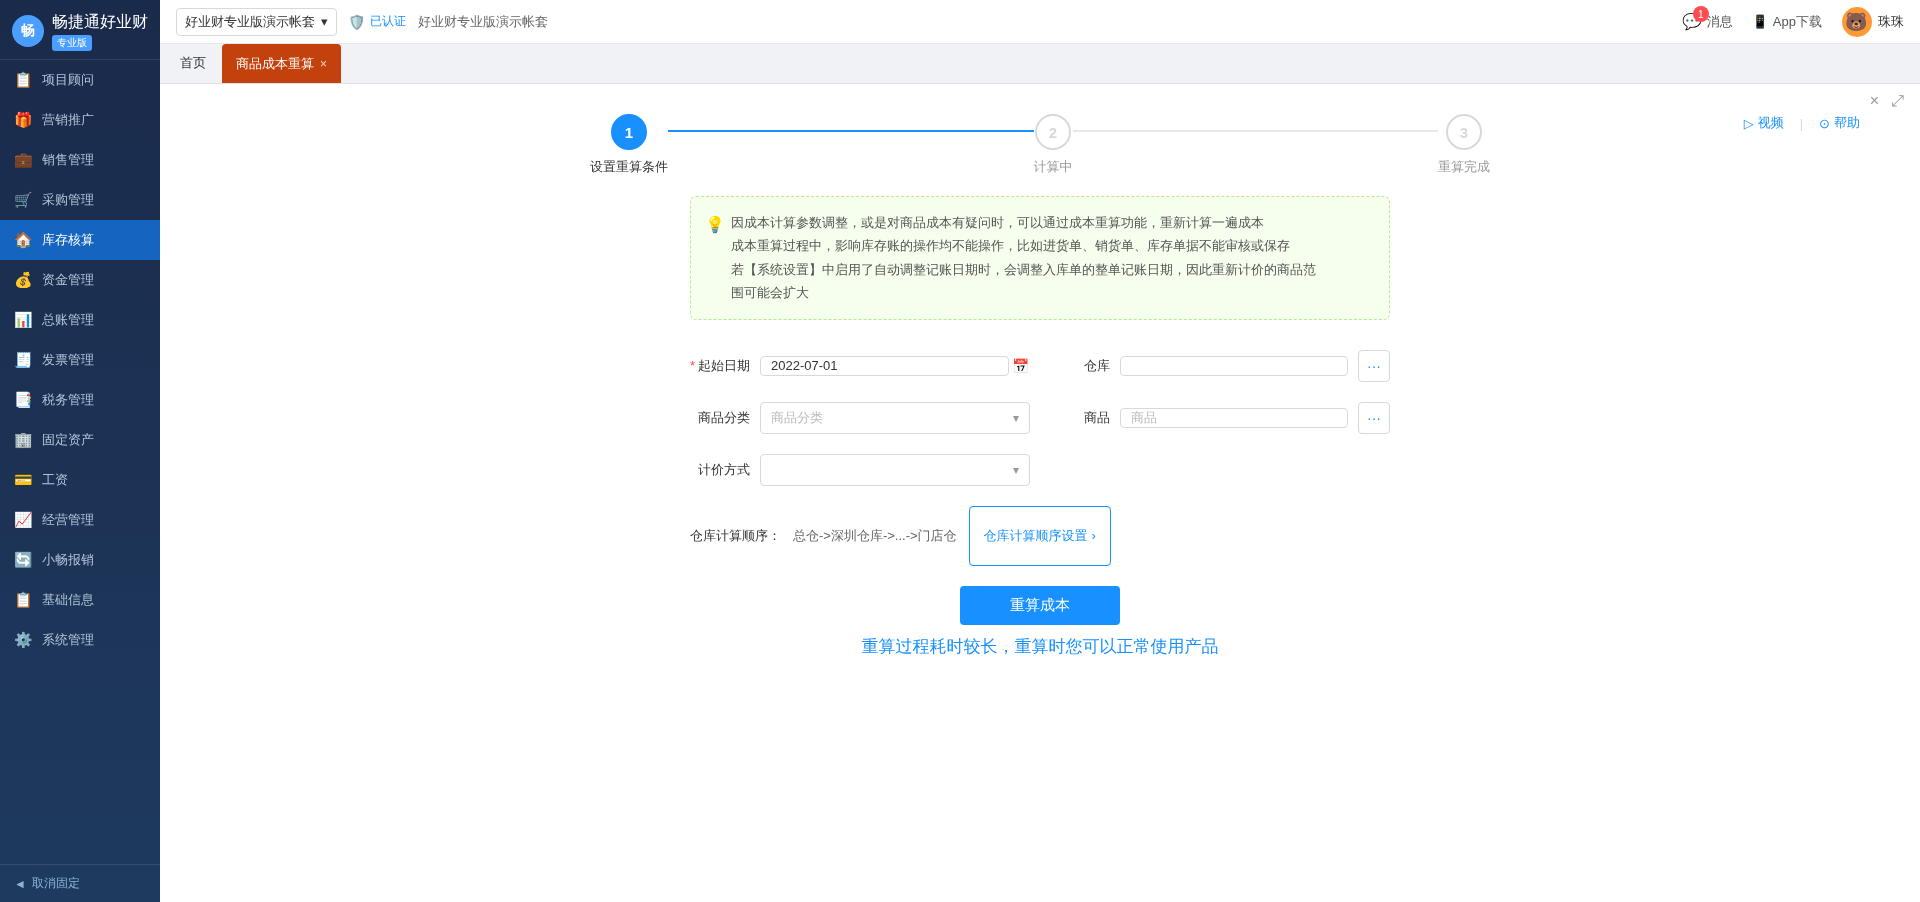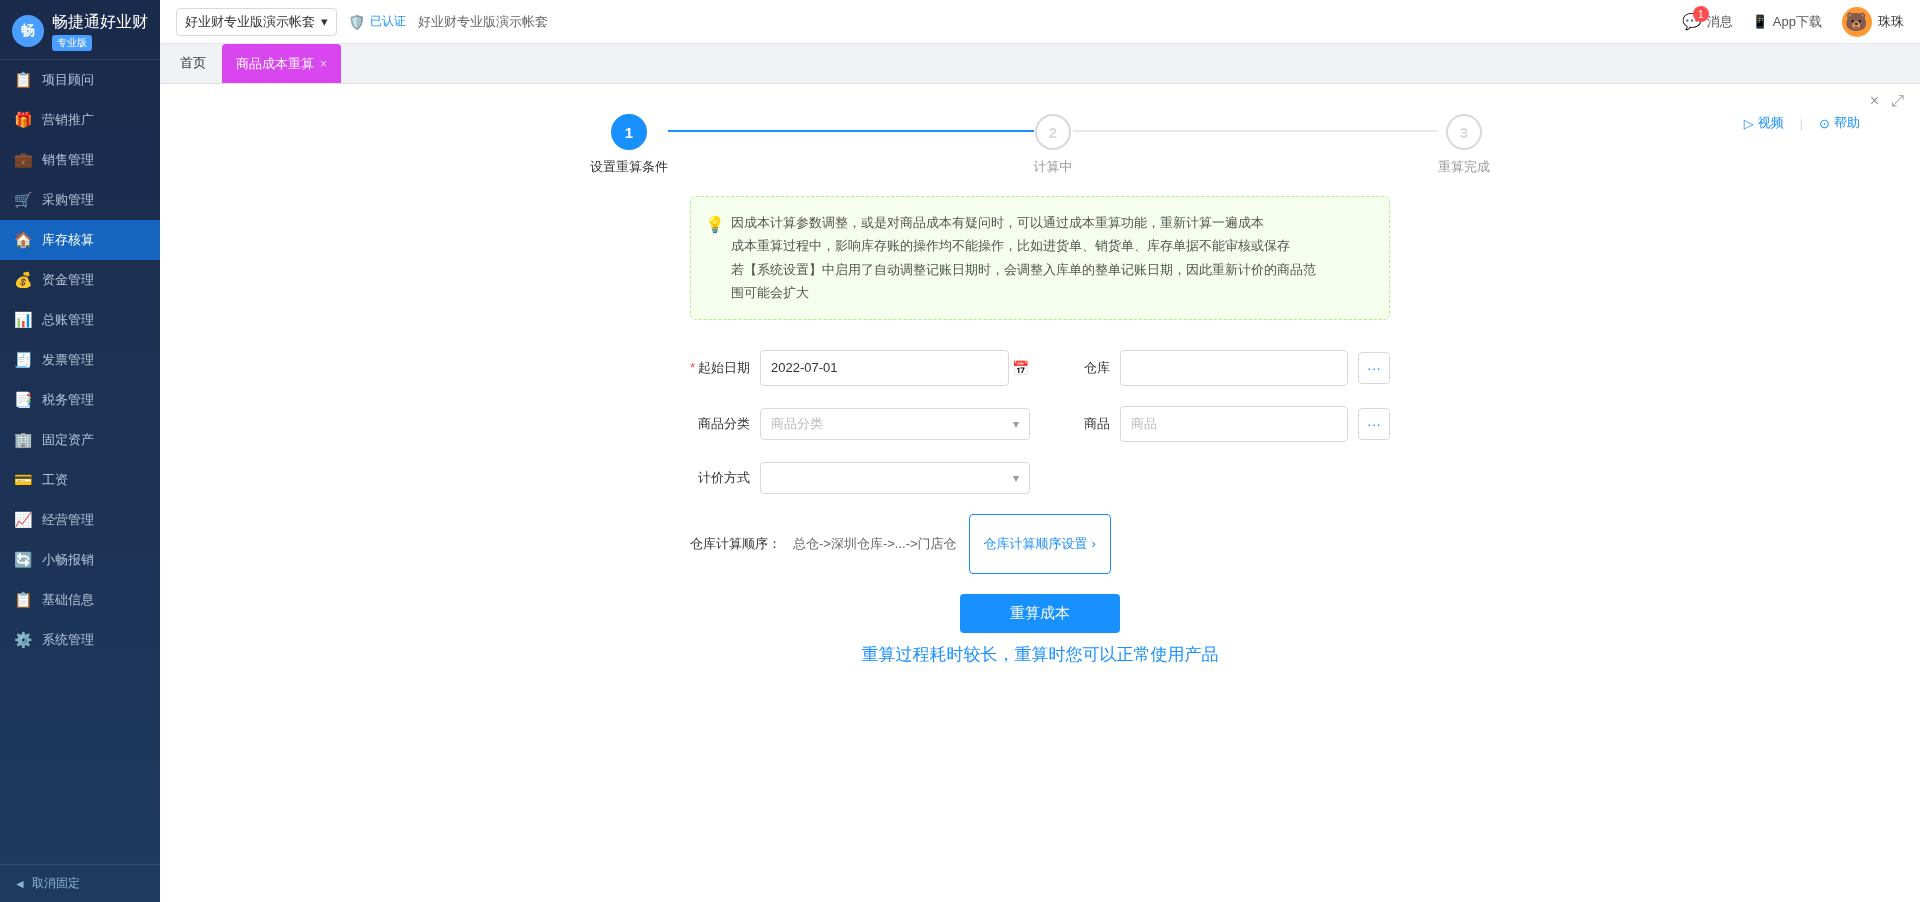--- a/index.html
+++ b/index.html
@@ -109,21 +109,21 @@
       padding: 0 8px;
       gap: 4px;
     }
     .tab {
       display: flex; align-items: center; padding: 0 14px;
       font-size: 13px; color: #555; cursor: pointer;
       border-bottom: 2px solid transparent;
       gap: 6px;
     }
     .tab.active {
-      background: #d946ef;
+      background: #c2410c;
       color: white;
       border-radius: 4px 4px 0 0;
       border-bottom: none;
     }
     .tab-home { color: #333; font-size: 13px; padding: 13px 12px; }
     .tab-close { font-size: 12px; cursor: pointer; opacity: 0.8; }
 
     
     .content-area {
       flex: 1;
@@ -311,21 +311,21 @@
 
     
     .field-wrapper {
       flex: 1;
       display: flex;
       align-items: center;
       gap: 4px;
     }
     .input-box {
       flex: 1;
-      height: 36px;
+      height: 20px;
       border: 1px solid #d9d9d9;
       border-radius: 4px;
       padding: 0 10px;
       font-size: 13px;
       color: #333;
       display: flex; align-items: center;
     }
     .placeholder { color: #bbb; }
   </style>
 </head>

